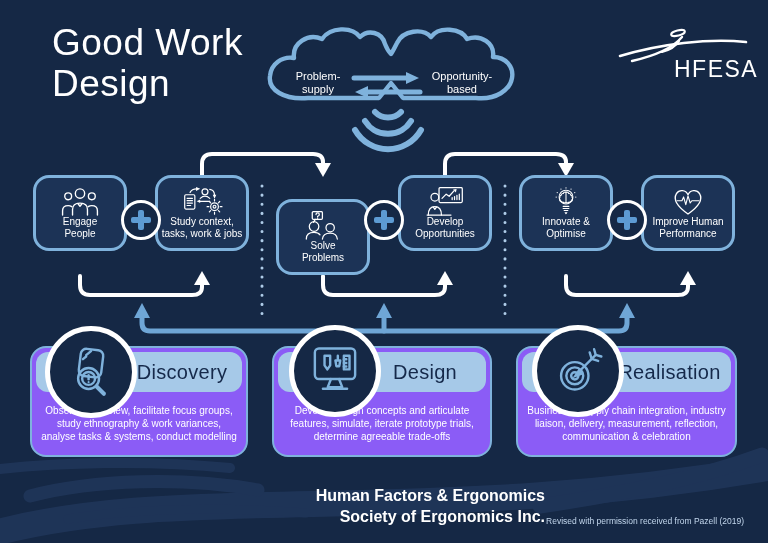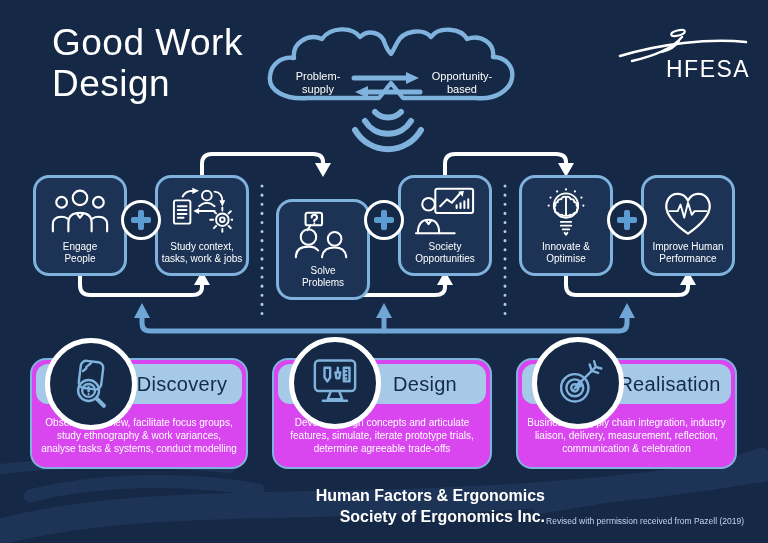--- a/index.html
+++ b/index.html
@@ -10,54 +10,54 @@
   }
   .abs{position:absolute;}
   svg{display:block;}
   .pre{white-space:pre-line;}
 
   
   .title{left:52px;top:22px;font-size:37px;font-weight:300;line-height:1.12;letter-spacing:.5px;color:#fff;}
 
   
   .logo{left:616px;top:28px;width:134px;height:58px;}
-  .logo-text{position:absolute;left:50px;top:28px;font-size:23px;letter-spacing:1.5px;color:#fff;font-weight:400;}
+  .logo-text{position:absolute;left:58px;top:28px;font-size:23px;letter-spacing:1.5px;color:#fff;font-weight:400;}
 
   
   .cloud{left:256px;top:20px;width:270px;height:92px;}
   .cloud-label{position:absolute;font-size:11px;line-height:1.15;text-align:center;color:#fff;}
   .cloud-label.left{left:18px;top:50px;width:88px;}
   .cloud-label.right{left:158px;top:50px;width:96px;}
   .exchange{position:absolute;left:94px;top:50px;}
 
   
   .step{
-    position:absolute;top:175px;width:94px;height:101px;box-sizing:border-box;
+    position:absolute;top:175px;width:94px;height:76px;box-sizing:border-box;
     background:#1C3356;border:3px solid #7FB2DC;border-radius:16px;
     display:flex;flex-direction:column;align-items:center;justify-content:space-between;
     padding:9px 3px 8px;z-index:3;
   }
   .step-label{font-size:10px;line-height:1.22;text-align:center;color:#fff;}
   .plus{
     position:absolute;top:200px;width:40px;height:40px;box-sizing:border-box;
     border:3.5px solid #fff;border-radius:50%;background:#152845;z-index:4;
   }
   .plus::before,.plus::after{content:"";position:absolute;background:#5D9BD3;border-radius:2px;
     left:50%;top:50%;transform:translate(-50%,-50%);}
   .plus::before{width:20px;height:6px;}
   .plus::after{width:6px;height:20px;}
 
   
   .wires{left:0;top:0;z-index:2;pointer-events:none;}
   .bgdecor{left:0;top:0;z-index:0;pointer-events:none;}
 
   
   .phase{
-    position:absolute;top:358px;height:111px;box-sizing:border-box;z-index:5;
-    background:#d946ef;border:2.5px solid #7FB2DC;border-radius:16px;
+    position:absolute;top:346px;height:111px;box-sizing:border-box;z-index:5;
+    background:#8b5cf6;border:2.5px solid #7FB2DC;border-radius:16px;
   }
   .phase-band{
     position:absolute;left:4px;right:4px;top:4px;height:40px;background:#A6C9E8;border-radius:12px;
   }
   .phase-title{
     position:absolute;left:92px;right:6px;top:4px;height:40px;line-height:40px;
     text-align:center;font-size:20px;color:#15294A;font-weight:400;letter-spacing:.3px;
   }
   .phase-circle{
     position:absolute;width:92px;height:92px;box-sizing:border-box;border:5px solid #fff;
@@ -237,21 +237,21 @@
         <rect x="22" y="1" width="39" height="25" rx="2"></rect>
         <path d="M27 19 l7-7 5 3.5 8-9"></path>
         <path d="M44 21 v-3 M48 21 v-5 M52 21 v-7 M56 21 v-9"></path>
         <circle cx="15" cy="17" r="6.5"></circle>
         <path d="M4 47 q0-14 11-14 q11 0 11 14"></path>
         <path d="M12 33.5 l3 4 3-4"></path>
         <path d="M2 47 H42"></path>
       </g>
       <polygon points="45.5,4.2 51.5,3.2 50.3,9.2" fill="#fff"></polygon>
     </svg>
-    <div class="step-label pre">Society
+    <div class="step-label pre">Develop
 Opportunities</div>
   </div>
 
   <div class="step" style="left:519px;">
     <svg width="60" height="52" viewBox="0 0 64 54">
       <g stroke="#fff" stroke-width="2" fill="none" stroke-linecap="round" stroke-linejoin="round">
         <circle cx="32" cy="19" r="13"></circle>
         <path d="M32 9.5 V29"></path>
         <path d="M32 10 q-4-1.2 -5 2.3 q-4-.4 -3.8 3 q-3.4.6 -2.4 3.8 q-2.4 2-.4 4.4 q-1 3.4 2.8 3.4 q1 2.8 4.4 1.8 q2 2.4 4.4.6"></path>
         <path d="M32 10 q4-1.2 5 2.3 q4-.4 3.8 3 q3.4.6 2.4 3.8 q2.4 2 .4 4.4 q1 3.4-2.8 3.4 q-1 2.8-4.4 1.8 q-2 2.4-4.4.6"></path>

